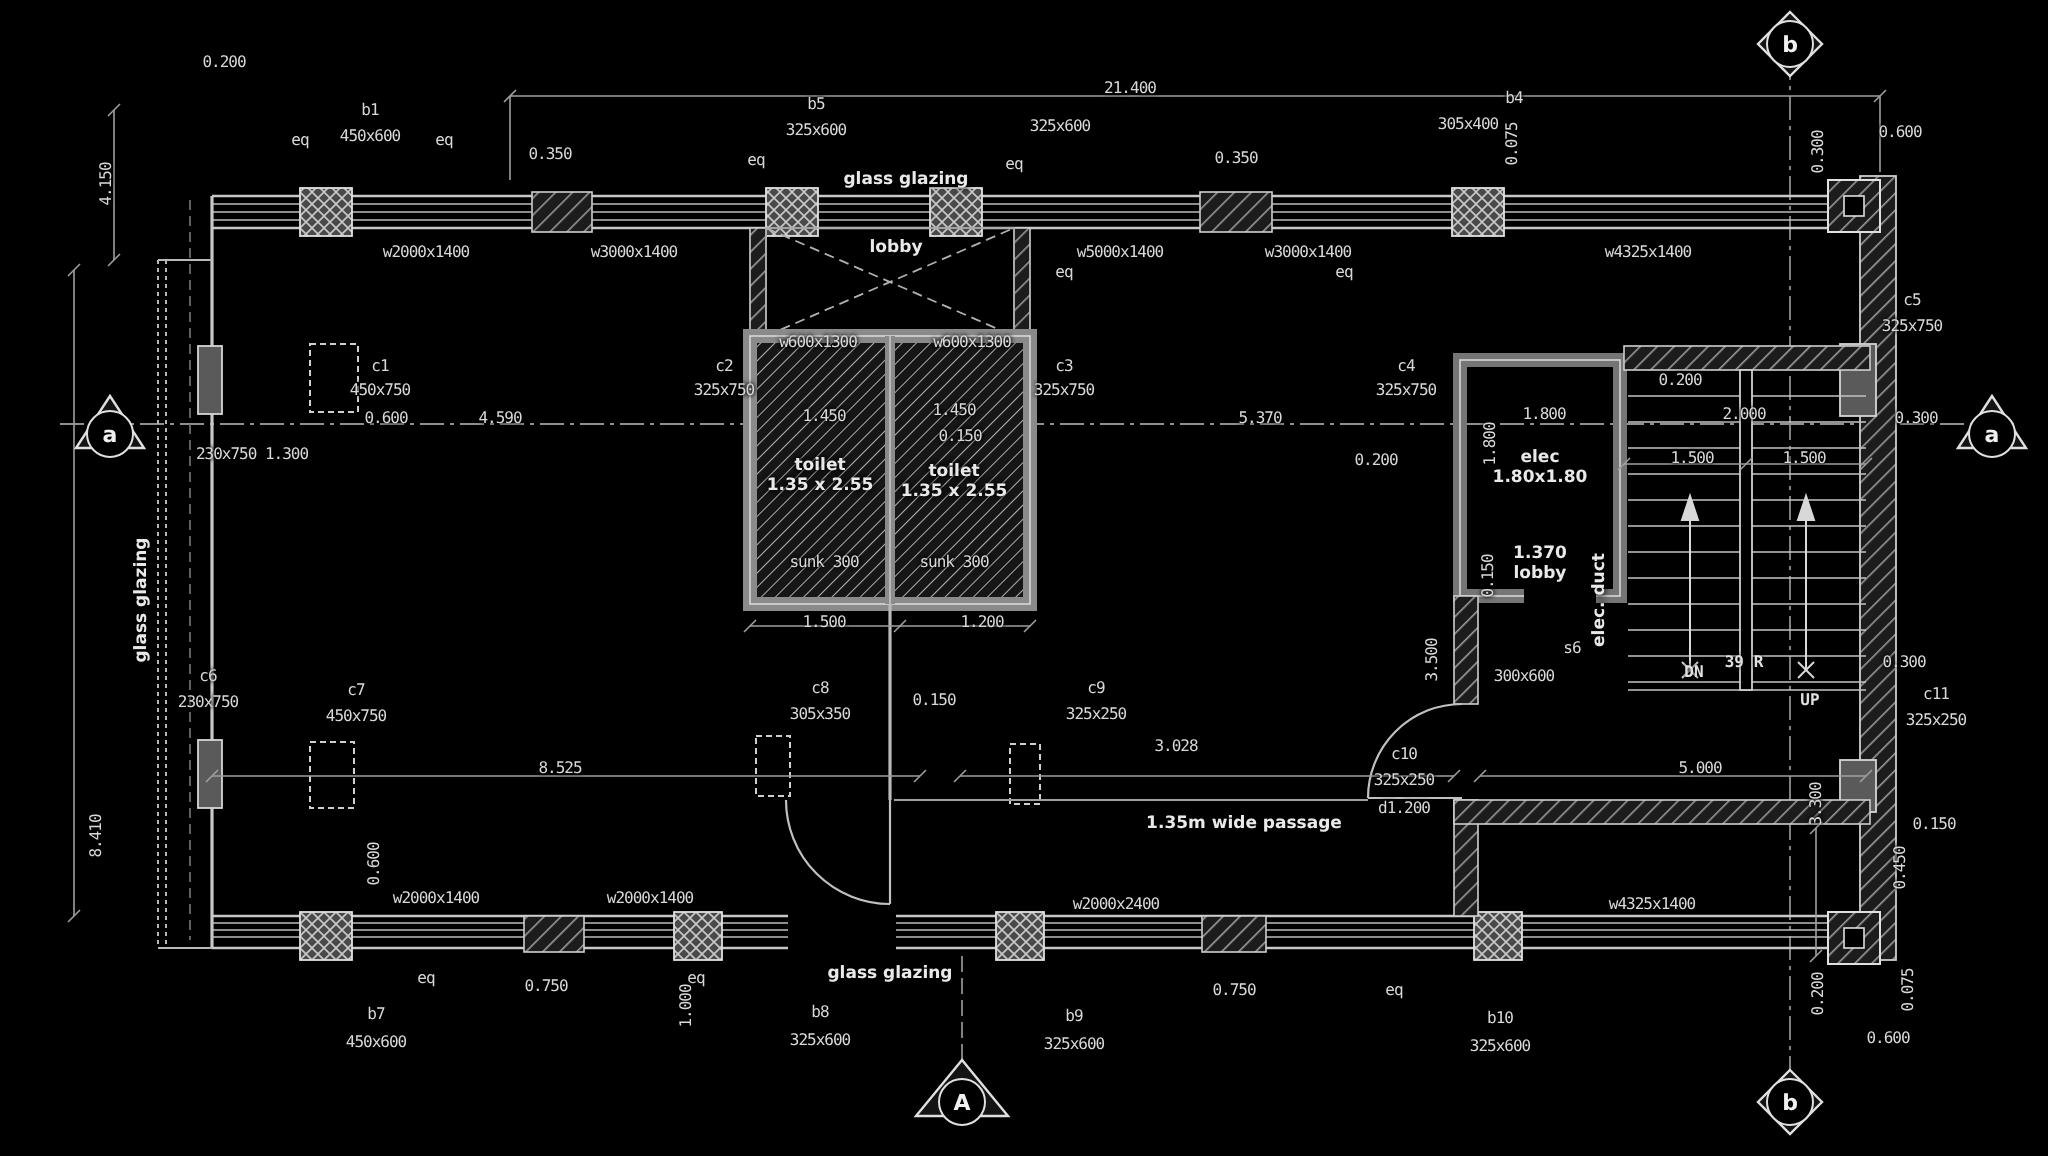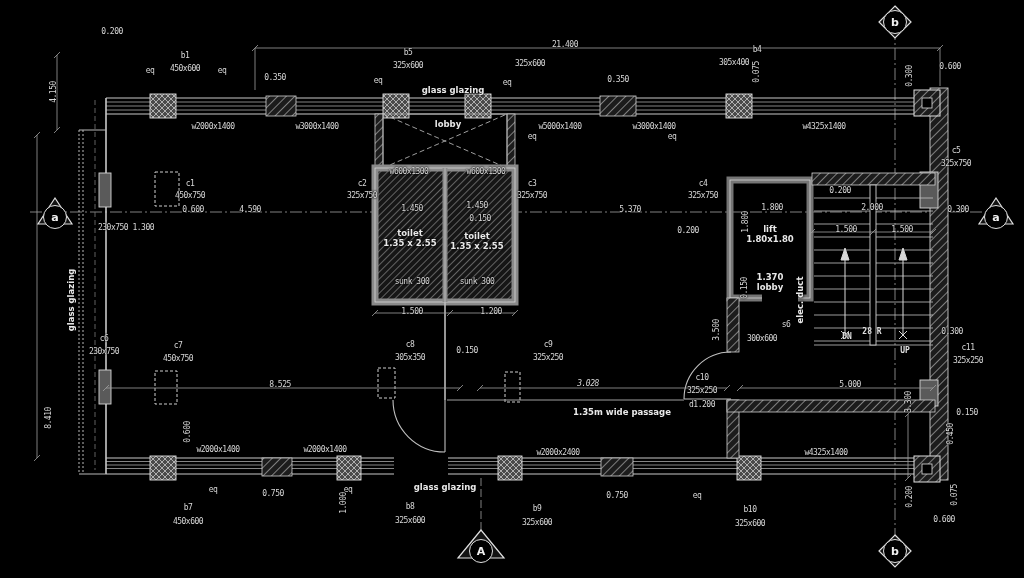--- a/index.html
+++ b/index.html
@@ -285,21 +285,21 @@
       <div class="lbl" style="left: 467px; top: 350px;">0.150</div>
       <div class="lbl" style="left: 548px; top: 344px;">c9</div>
       <div class="lbl" style="left: 548px; top: 357px;">325x250</div>
       <div class="lbl" style="left: 702px; top: 377px;">c10</div>
       <div class="lbl" style="left: 702px; top: 390px;">325x250</div>
       <div class="lbl" style="left: 702px; top: 404px;">d1.200</div>
       <div class="lbl" style="left: 968px; top: 347px;">c11</div>
       <div class="lbl" style="left: 968px; top: 360px;">325x250</div>
       <div class="lbl" style="left: 952px; top: 331px;">0.300</div>
       <div class="lbl" style="left: 280px; top: 384px;">8.525</div>
-      <div class="lbl" style="left: 588px; top: 383px; font-style: italic;">3.028</div>
+      <div class="lbl" style="left: 588px; top: 373px;">3.028</div>
       <div class="lbl" style="left: 850px; top: 384px;">5.000</div>
       <div class="lbl rot" style="left: 716px; top: 330px;">3.500</div>
       <div class="lbl rot" style="left: 908px; top: 402px;">3.300</div>
       <div class="lbl" style="left: 786px; top: 324px;">s6</div>
       <div class="lbl" style="left: 762px; top: 338px;">300x600</div>
       <div class="lbl rot" style="left: 187px; top: 432px;">0.600</div>
       <div class="lbl" style="left: 218px; top: 449px;">w2000x1400</div>
       <div class="lbl" style="left: 325px; top: 449px;">w2000x1400</div>
       <div class="lbl" style="left: 558px; top: 452px;">w2000x2400</div>
       <div class="lbl" style="left: 826px; top: 452px;">w4325x1400</div>
@@ -328,34 +328,34 @@
   <div class="layer">
     <div class="room small" style="left:410px;top:238px">
       <div>toilet</div>
       <div>1.35 x 2.55</div>
     </div>
     <div class="room small" style="left:477px;top:241px">
       <div>toilet</div>
       <div>1.35 x 2.55</div>
     </div>
     <div class="room small" style="left:770px;top:234px">
-      <div>lift</div>
+      <div>elec</div>
       <div>1.80x1.80</div>
     </div>
     <div class="room small" style="left:770px;top:282px">
       <div>1.370</div>
       <div>lobby</div>
     </div>
     <div class="room small" style="left:622px;top:412px">1.35m wide passage</div>
     <div class="room small" style="left:448px;top:124px">lobby</div>
     <div class="room small rot" style="left:800px;top:300px">elec. duct</div>
     <div class="room small" style="left:453px;top:90px">glass glazing</div>
     <div class="room small" style="left:445px;top:487px">glass glazing</div>
     <div class="room small rot" style="left:71px;top:300px">glass glazing</div>
-    <div class="stairtxt" style="left:872px;top:331px">28 R</div>
+    <div class="stairtxt" style="left:872px;top:331px">39 R</div>
     <div class="stairtxt" style="left:847px;top:336px">DN</div>
     <div class="stairtxt" style="left:905px;top:350px">UP</div>
 
     <div class="marker" style="left:55px;top:217px">a</div>
     <div class="marker" style="left:996px;top:217px">a</div>
     <div class="marker" style="left:895px;top:22px">b</div>
     <div class="marker" style="left:895px;top:551px">b</div>
     <div class="marker" style="left:481px;top:551px">A</div>
   </div>
 </div>

